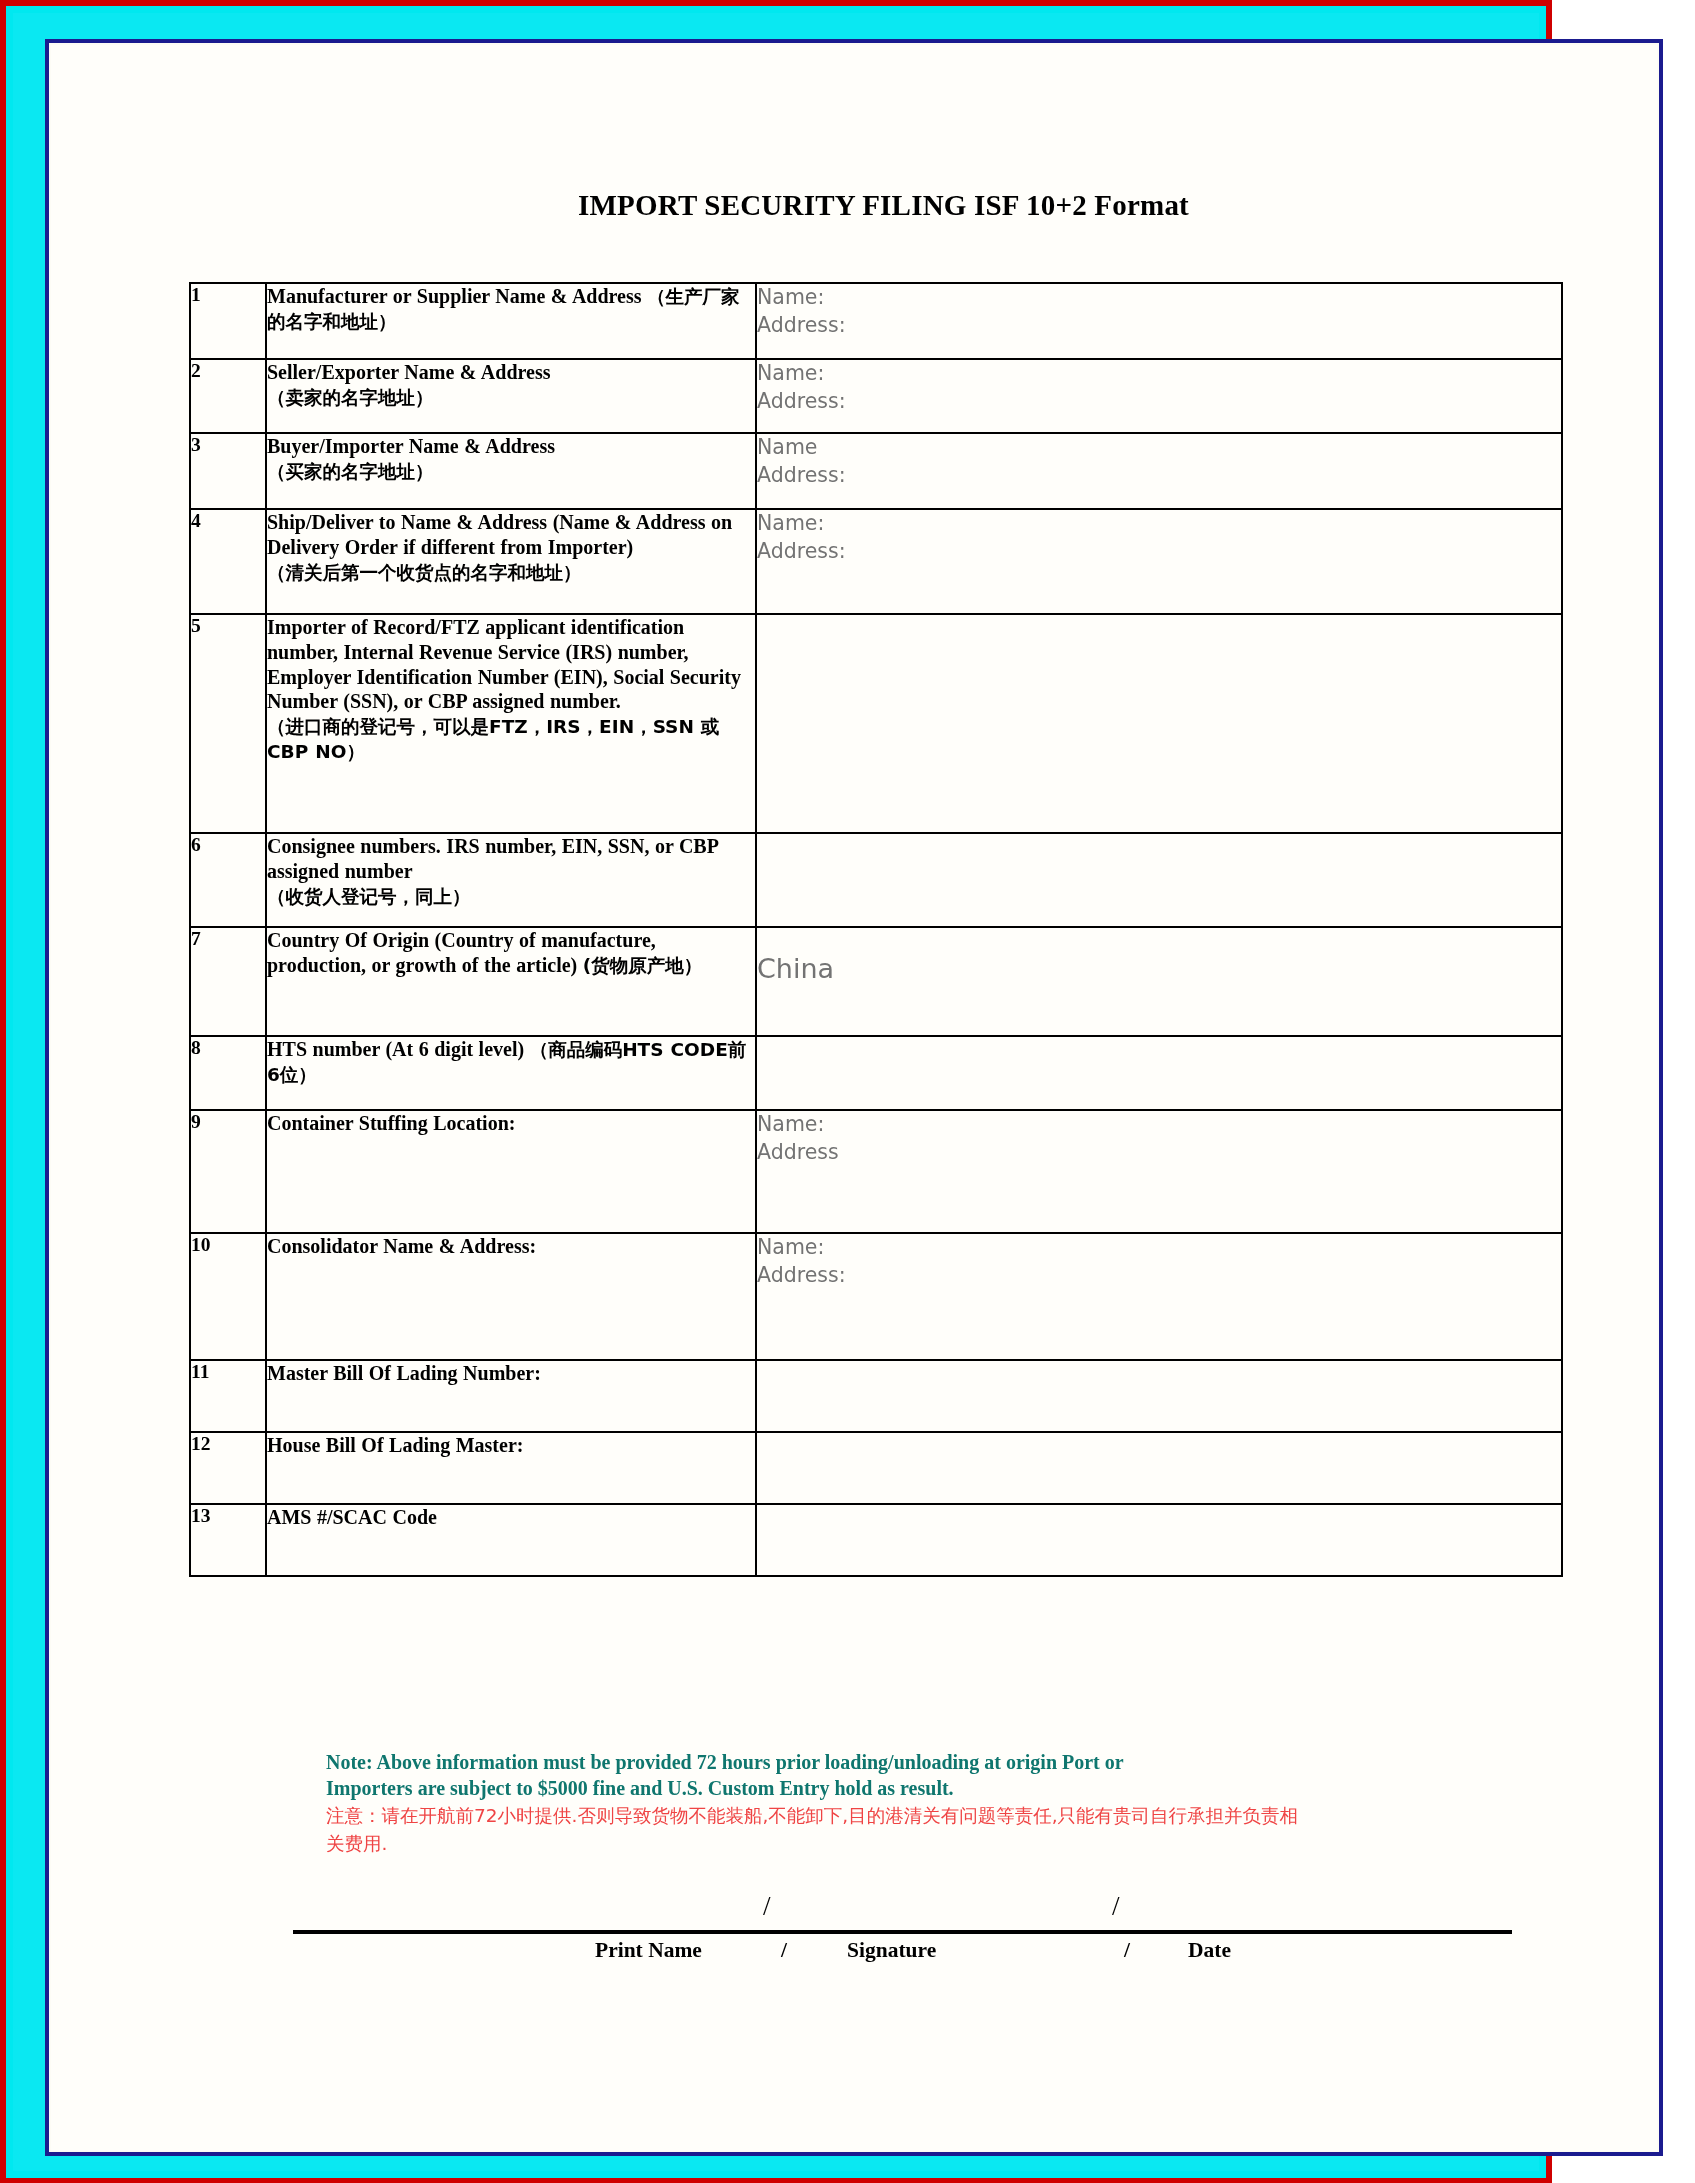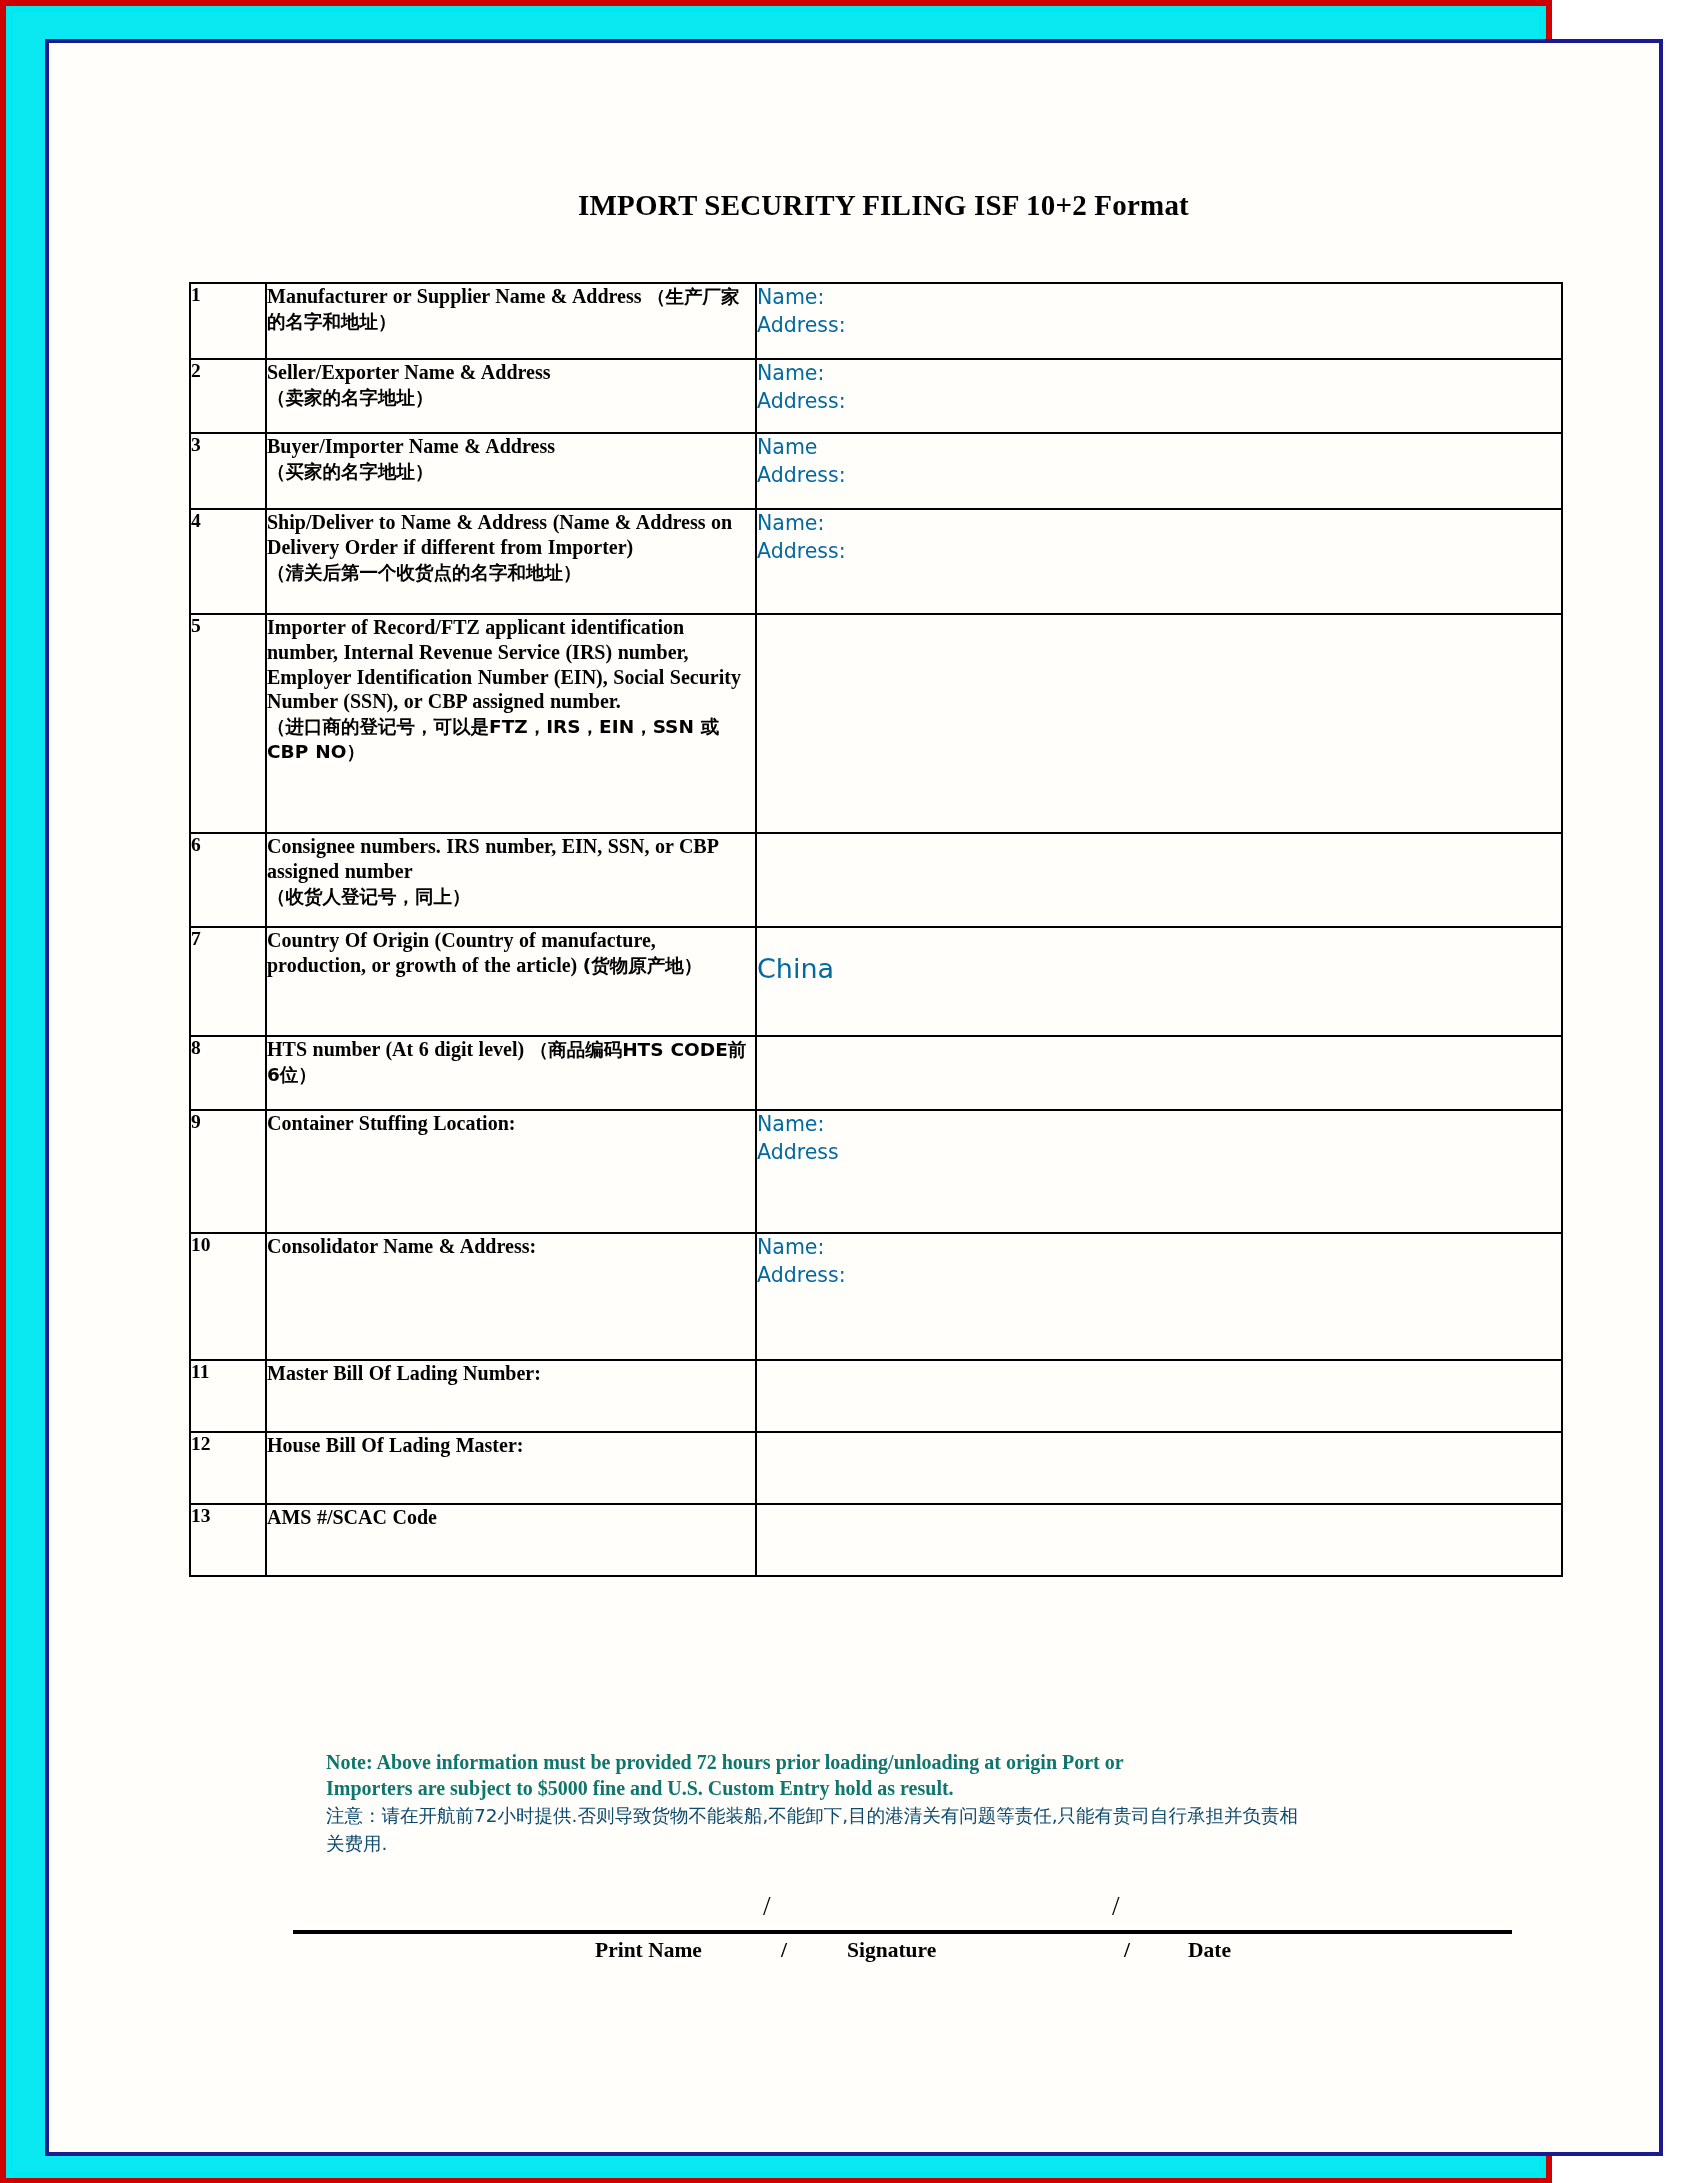--- a/index.html
+++ b/index.html
@@ -99,21 +99,21 @@
     font-family: "DejaVu Sans", sans-serif;
     font-weight: bold;
     font-size: 18.5px;
   }
   .cell-value {
     font-family: "DejaVu Sans", sans-serif;
     font-size: 20.5px;
     line-height: 1.35;
     padding: 5.9px 5.9px 7.8px 11.7px;
     font-weight: 400;
-    color: #0369a1;
+    color: #737373;
   }
   .cell-value .big {
     font-size: 27px;
     line-height: 1.2;
   }
   .cell-value .spacer-v {
     display: block;
     height: 25px;
   }
 
@@ -128,21 +128,21 @@
     font-family: "Liberation Serif", serif;
     font-weight: bold;
     font-size: 20px;
     line-height: 1.28;
     color: #0f766e;
   }
   .note-cn {
     font-family: "DejaVu Sans", sans-serif;
     font-size: 18.5px;
     line-height: 1.42;
-    color: #0c4a6e;
+    color: #ef4444;
     margin-top: 2px;
   }
 
   
   .sig-block {
     position: absolute;
     left: 242px;
     top: 1838px;
     width: 1219px;
     height: 117px;

